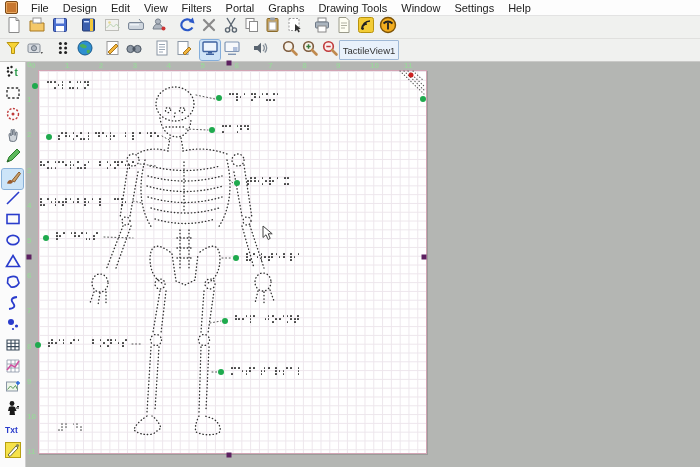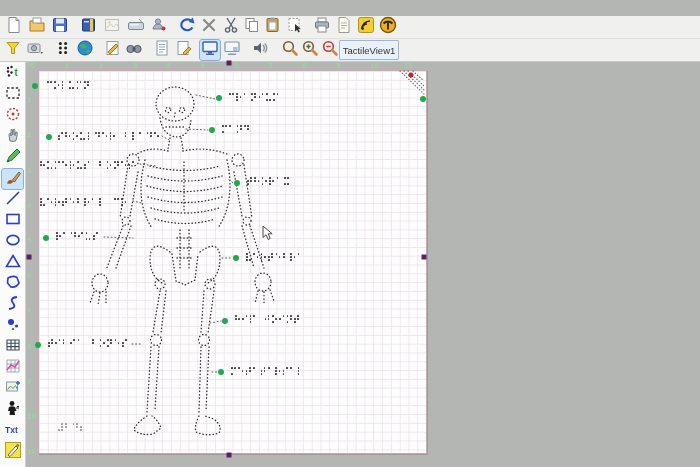--- a/index.html
+++ b/index.html
@@ -36,20 +36,34 @@
   .braille-dot{position:absolute;width:1.7px;height:1.7px;border-radius:50%;background:#3c3c3c;}
   .green-marker{position:absolute;width:6px;height:6px;border-radius:50%;background:#1faa4e;transform:translate(-50%,-50%);}
   .sel-handle{position:absolute;width:5px;height:5px;background:#5c2060;transform:translate(-50%,-50%);}
   .red-marker{position:absolute;width:5px;height:5px;border-radius:50%;background:#cc2222;transform:translate(-50%,-50%);}
 </style>
 </head>
 <body>
 
 <div id="app">
 
+  <div id="menubar">
+    <div id="app-icon"></div>
+  <span class="menu-item">File</span>
+      <span class="menu-item">Design</span>
+      <span class="menu-item">Edit</span>
+      <span class="menu-item">View</span>
+      <span class="menu-item">Filters</span>
+      <span class="menu-item">Portal</span>
+      <span class="menu-item">Graphs</span>
+      <span class="menu-item">Drawing Tools</span>
+      <span class="menu-item">Window</span>
+      <span class="menu-item">Settings</span>
+      <span class="menu-item">Help</span>
+    </div>
 
   <div id="toolbar1">
       <div class="tb-btn" style="left: 4px;">
         <span><svg width="18" height="18" viewBox="0 0 18 18">
             <path d="M4 1.5 h7 l3 3 v12 h-10 z" fill="#fff" stroke="#8a8a8a"></path>
             <path d="M11 1.5 v3 h3" fill="none" stroke="#8a8a8a"></path>
           </svg></span>
       </div>
       <div class="tb-btn" style="left: 27px;">
         <span><svg width="18" height="18" viewBox="0 0 18 18">

